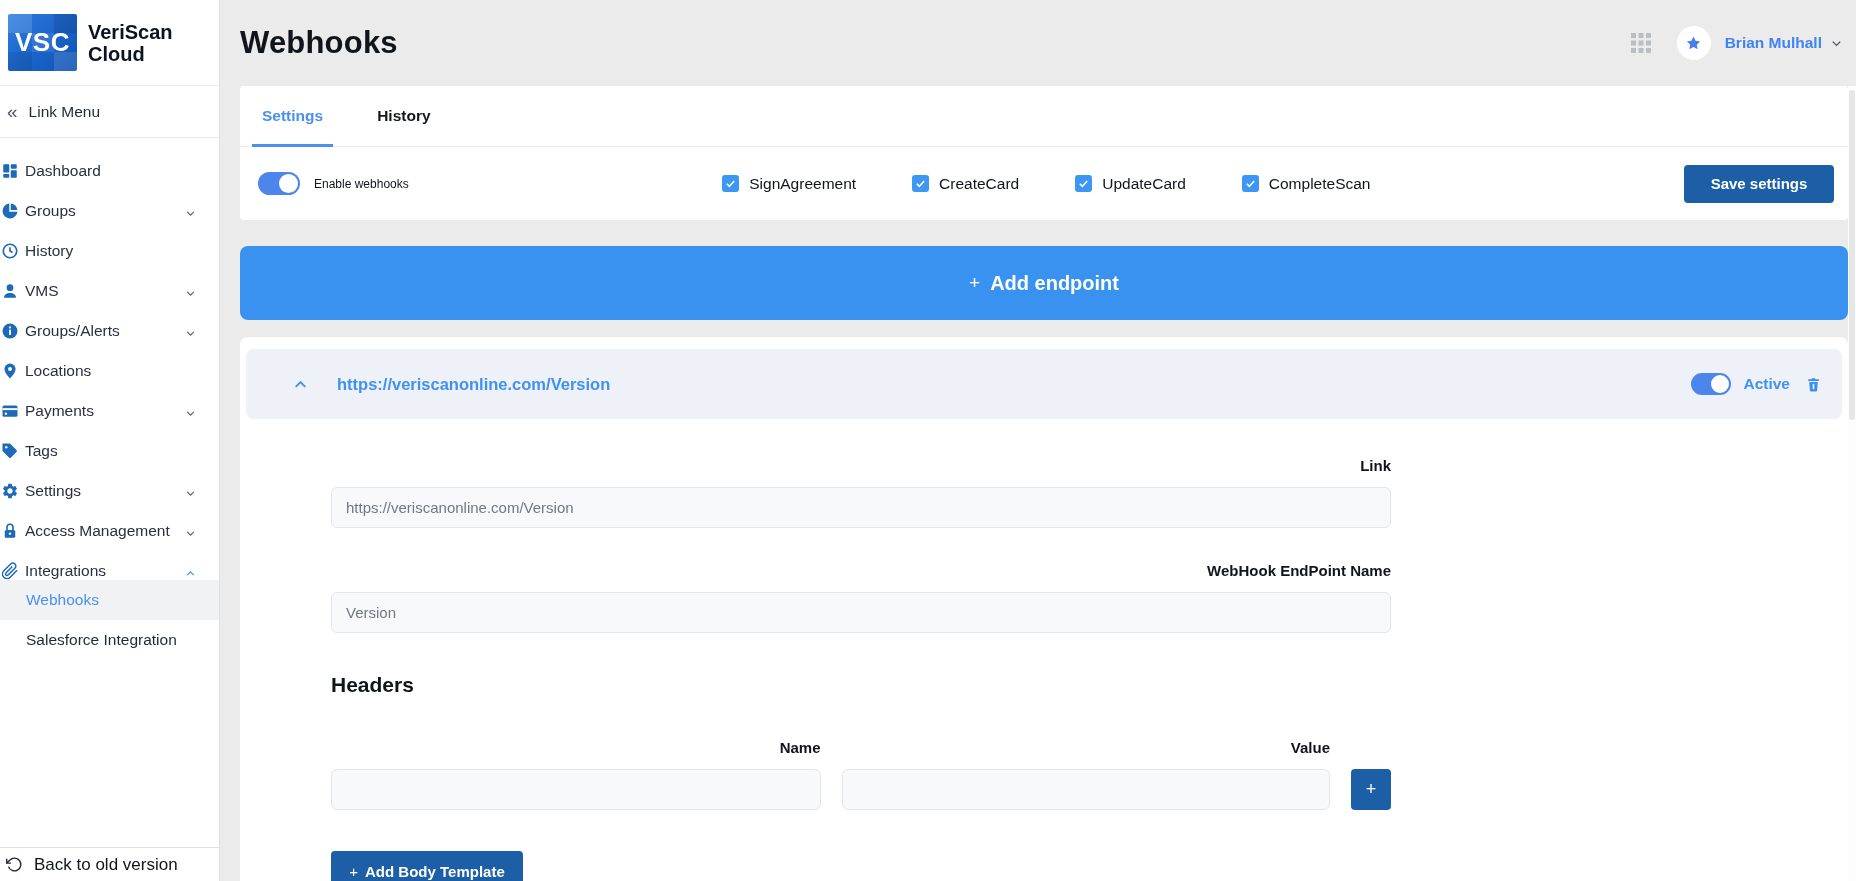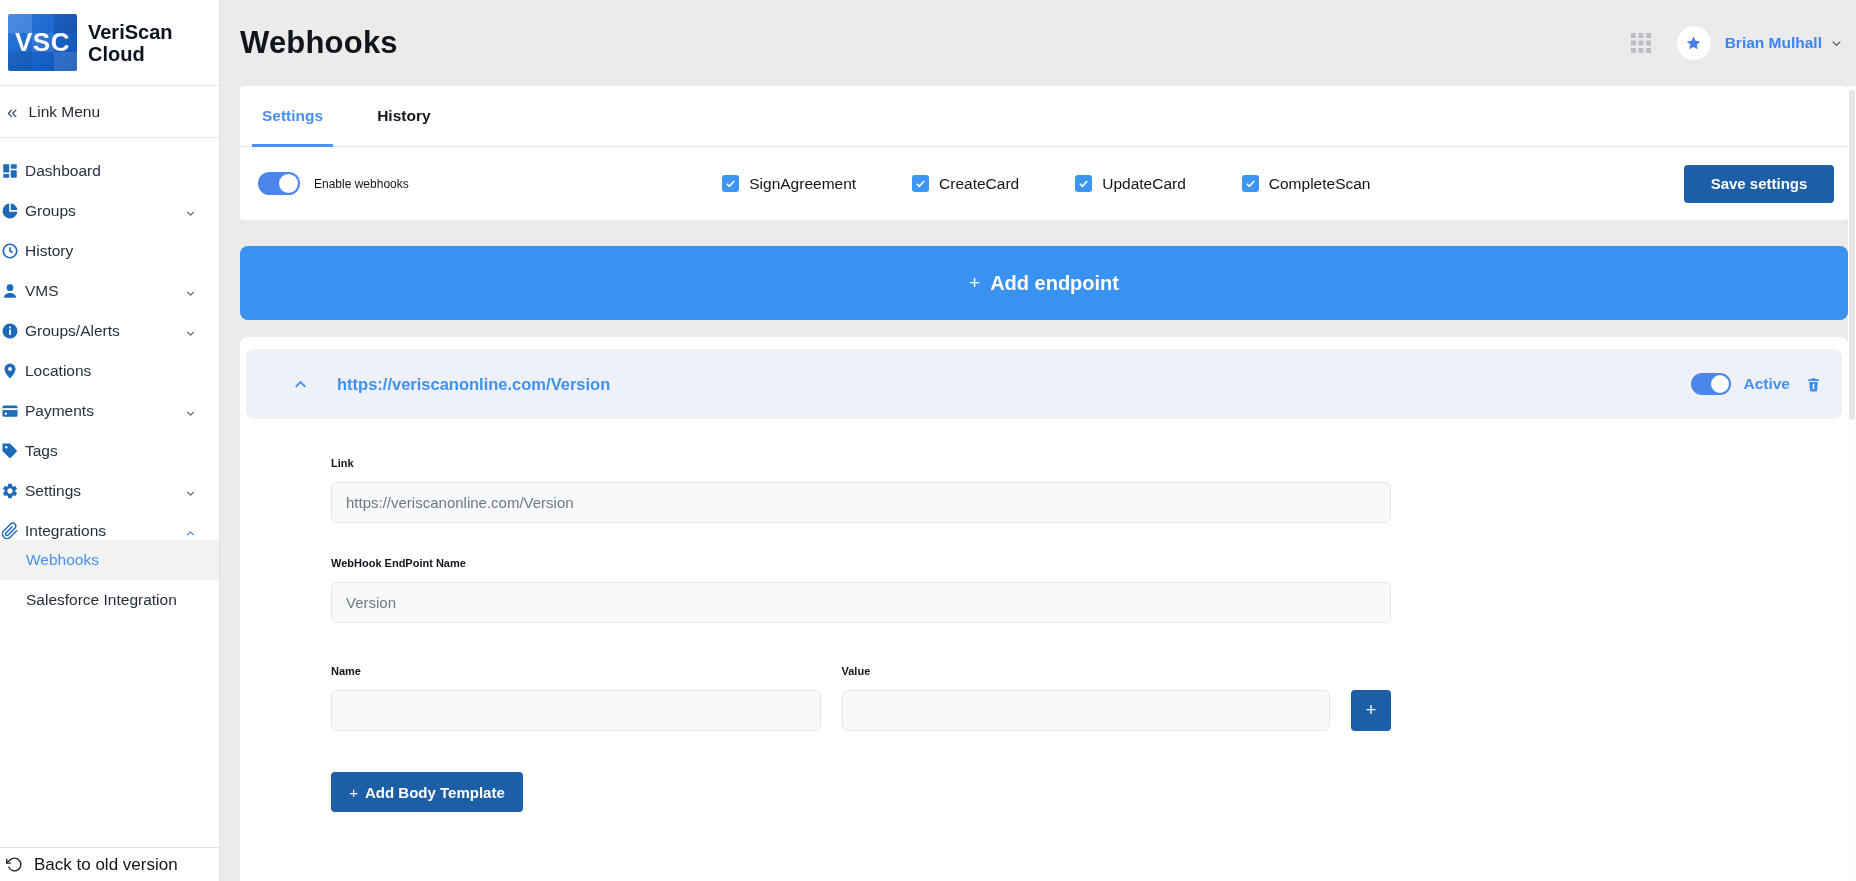--- a/index.html
+++ b/index.html
@@ -93,21 +93,21 @@
   .endpoint-header { background:#eef1f8; border-radius:8px; height:70px; display:flex;
     align-items:center; padding:0 20px 0 42px; }
   .caret-btn { width:24px; height:24px; display:flex; align-items:center; justify-content:center;
     cursor:pointer; }
   .endpoint-url { margin-left:25px; font-size:16.5px; font-weight:700; color:#3f92f1; cursor:pointer; }
   .eh-right { margin-left:auto; display:flex; align-items:center;justify-content:center; }
   .active-label { margin-left:12px; font-size:15.5px; font-weight:600; color:#3f92f1; }
   .trash { margin-left:15px; display:flex; align-items:center; cursor:pointer; }
 
   .form { margin-left:85px; width:1060px; }
-  .f-label { display:block; font-size:11px; font-weight:700; color:#10151c; }
+  .f-label { display:block; font-size:15px; font-weight:700; color:#10151c;text-align:right; }
   .f-label.first { margin-top:38px; }
   .f-input { display:block; width:100%; height:41px; margin-top:13px; background:#f8f9fb;
     border:1px solid #e3e7eb; border-radius:6px; padding:0 14px; font-size:15px; color:#6f7884;
     font-family:"Liberation Sans", sans-serif; outline:none; }
   .f-gap { margin-top:34px; }
   .headers-title { margin-top:40px; font-size:21px; font-weight:800; color:#10151c; }
   .headers-row { margin-top:42px; display:flex; align-items:flex-end; }
   .hdr-col-name { width:490px; }
   .hdr-col-value { width:489px; margin-left:21px; }
   .hdr-add { margin-left:21px; width:40px; height:41px; font-size:18px; font-weight:400; }
@@ -258,20 +258,35 @@
           </svg>
       </span>
       <span class="mi-label">Settings</span>
       <span class="mi-chev">
         <svg width="13" height="13" viewBox="0 0 24 24" fill="none" stroke="#5b6472" stroke-width="2.4">
             <path d="M6 9l6 6 6-6"></path>
           </svg>
       </span>
     </div>
 
+    <div class="mi">
+      <span class="mi-ico">
+        <svg width="18" height="18" viewBox="0 0 24 24">
+            <rect x="5" y="10.5" width="14" height="10.5" rx="2" fill="#1d6ab8"></rect>
+            <path d="M8 10.5V7a4 4 0 0 1 8 0v3.5" fill="none" stroke="#1d6ab8" stroke-width="2.2"></path>
+            <circle cx="12" cy="15.5" r="1.6" fill="#fff"></circle>
+          </svg>
+      </span>
+      <span class="mi-label">Access Management</span>
+      <span class="mi-chev">
+        <svg width="13" height="13" viewBox="0 0 24 24" fill="none" stroke="#5b6472" stroke-width="2.4">
+            <path d="M6 9l6 6 6-6"></path>
+          </svg>
+      </span>
+    </div>
 
     <div class="mi">
       <span class="mi-ico">
         <svg width="18" height="18" viewBox="0 0 24 24" fill="none" stroke="#1d6ab8" stroke-width="2">
             <path d="M21.44 11.05l-9.19 9.19a6 6 0 0 1-8.49-8.49l9.19-9.19a4 4 0 1 1 5.66 5.66l-9.2 9.19a2 2 0 0 1-2.83-2.83l8.49-8.48"></path>
           </svg>
       </span>
       <span class="mi-label">Integrations</span>
       <span class="mi-chev">
         <svg width="13" height="13" viewBox="0 0 24 24" fill="none" stroke="#4a90f2" stroke-width="2.4">
@@ -409,20 +424,21 @@
         </div>
       </div>
 
       <div class="form">
         <label class="f-label first">Link</label>
         <input class="f-input" type="text" value="https://veriscanonline.com/Version" style="">
 
         <label class="f-label f-gap">WebHook EndPoint Name</label>
         <input class="f-input" type="text" value="Version" style="">
 
+        <h2 class="headers-title">Headers</h2>
 
         <div class="headers-row">
           <div class="hdr-col-name">
             <label class="f-label">Name</label>
             <input class="f-input" type="text" value="" style="">
           </div>
           <div class="hdr-col-value">
             <label class="f-label">Value</label>
             <input class="f-input" type="text" value="" style="">
           </div>

